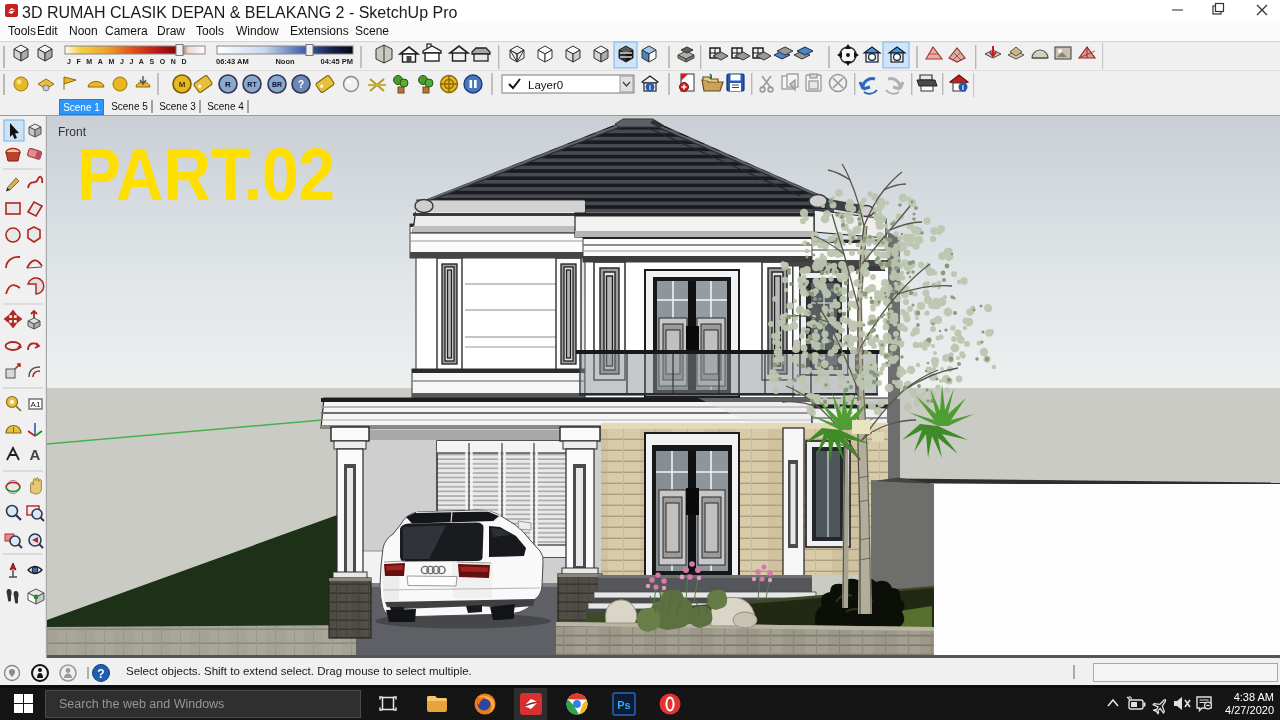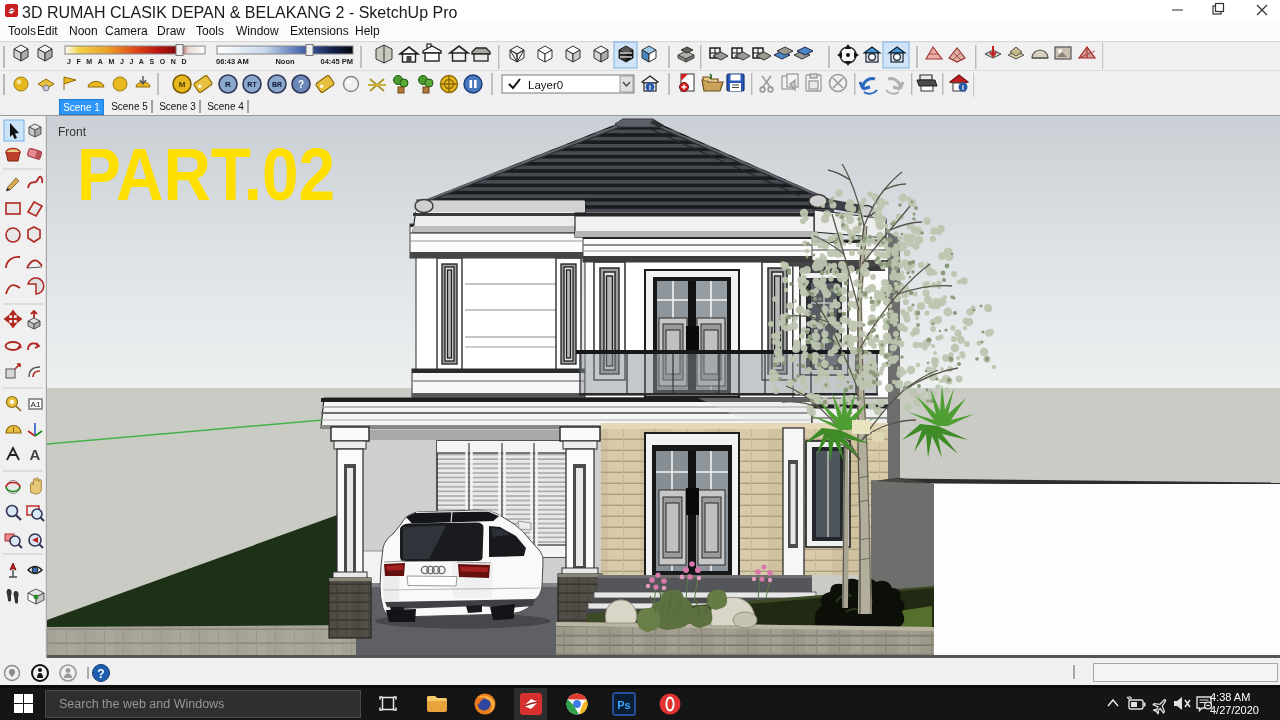--- a/index.html
+++ b/index.html
@@ -15,21 +15,21 @@
   .tab{position:absolute;top:1px;height:16px;font-size:10px;line-height:16px;text-align:center;color:#111;}
   #tab1{left:59px;width:45px;background:#2e96fa;color:#fff;border:1px solid #1c7fd8;box-sizing:border-box;}
   #main{left:0;top:116px;width:1280px;height:542px;background:#fff;}
   #statusbar{left:0;top:658px;width:1280px;height:27px;background:#f0f0f0;}
   #statustext{left:126px;top:7px;font-size:11.5px;color:#1a1a1a;}
   #measure{left:1093px;top:5px;width:185px;height:19px;background:#f5f5f5;border:1px solid #a8a8a8;box-sizing:border-box;}
   #darkstrip{left:0;top:685px;width:1280px;height:3px;background:#0c0c0c;}
   #taskbar{left:0;top:688px;width:1280px;height:32px;background:#151515;}
   #searchbox{left:45px;top:2px;width:316px;height:28px;background:#2f2f2f;border:1px solid #4a4a4a;box-sizing:border-box;}
   #searchtext{left:13px;top:6px;font-size:12.5px;color:#969696;}
-  #traytime{right:6px;top:3px;width:64px;text-align:left;font-size:11px;color:#fff;line-height:13px;padding-left:41px;}
+  #traytime{right:6px;top:3px;width:64px;text-align:right;font-size:11px;color:#fff;line-height:13px;padding-left:41px;}
 </style>
 </head>
 <body>
 <div class="abs" id="titlebar">
   <svg class="abs" style="left:5px;top:4px" width="13" height="13" viewBox="0 0 13 13">
     <rect x="0" y="0" width="13" height="13" rx="2" fill="#c81e1e"></rect>
     <path d="M2.5 8 L6.5 4 L10.5 6 L6.5 10 Z" fill="#fff"></path>
     <path d="M2.5 8 L6.5 6.5 L10.5 6" stroke="#8f1515" stroke-width="1" fill="none"></path>
   </svg>
   <div class="abs" id="title-text">3D RUMAH CLASIK DEPAN &amp; BELAKANG 2 - SketchUp Pro</div>
@@ -42,21 +42,21 @@
 </div>
 <div class="abs" id="menubar">
   <span class="mitem" style="left:8px">Tools</span>
   <span class="mitem" style="left:37px">Edit</span>
   <span class="mitem" style="left:69px">Noon</span>
   <span class="mitem" style="left:105px">Camera</span>
   <span class="mitem" style="left:157px">Draw</span>
   <span class="mitem" style="left:196px">Tools</span>
   <span class="mitem" style="left:236px">Window</span>
   <span class="mitem" style="left:290px">Extensions</span>
-  <span class="mitem" style="left:355px">Help</span>
+  <span class="mitem" style="left:355px">Scene</span>
 </div>
 <div class="abs" id="toolzone">
 <svg width="1280" height="57" viewBox="0 0 1280 57">
 <defs>
   <linearGradient id="mong" x1="0" y1="0" x2="1" y2="0">
     <stop offset="0" stop-color="#fdfdfd"></stop>
           <stop offset="0.1" stop-color="#f2d348"></stop>
     <stop offset="0.3" stop-color="#eda22a"></stop>
           <stop offset="0.5" stop-color="#e0481a"></stop>
     <stop offset="0.68" stop-color="#b61212"></stop>
@@ -1747,20 +1747,21 @@
   <rect x="872" y="432" width="12" height="10" fill="#ded8b2"></rect>
 </g>
 
 <rect x="47" y="655" width="1233" height="3" fill="#555"></rect>
 
 <text x="58" y="136" font-family="Liberation Sans, sans-serif" font-size="12" fill="#333">Front</text>
 <text x="77" y="200" font-family="Liberation Sans, sans-serif" font-size="74" font-weight="bold" fill="#ffdf00" textLength="258" lengthAdjust="spacingAndGlyphs">PART.02</text>
 </svg>
 </div>
 <div class="abs" id="statusbar">
+  <div class="abs" id="statustext">Select objects. Shift to extend select. Drag mouse to select multiple.</div>
   <div class="abs" id="measure"></div>
   <svg class="abs" style="left:1070px;top:6px" width="10" height="16">
       <line x1="4" y1="1" x2="4" y2="15" stroke="#8a8a8a" stroke-width="1.4"></line>
     </svg>
   <svg class="abs" style="left:0;top:0" width="120" height="27" viewBox="0 0 120 27">
     <circle cx="12" cy="15" r="7.5" fill="none" stroke="#8a8a8a" stroke-width="1.4"></circle>
     <path d="M12 11 a3 3 0 0 1 3 3 c0 2-3 5-3 5 s-3-3-3-5 a3 3 0 0 1 3-3" fill="#8a8a8a"></path>
     <circle cx="40" cy="15" r="8" fill="none" stroke="#111" stroke-width="2"></circle>
     <circle cx="40" cy="12" r="2" fill="#111"></circle>
     <path d="M37 20 c0-3 1-5 3-5 s3 2 3 5" fill="#111"></path>

